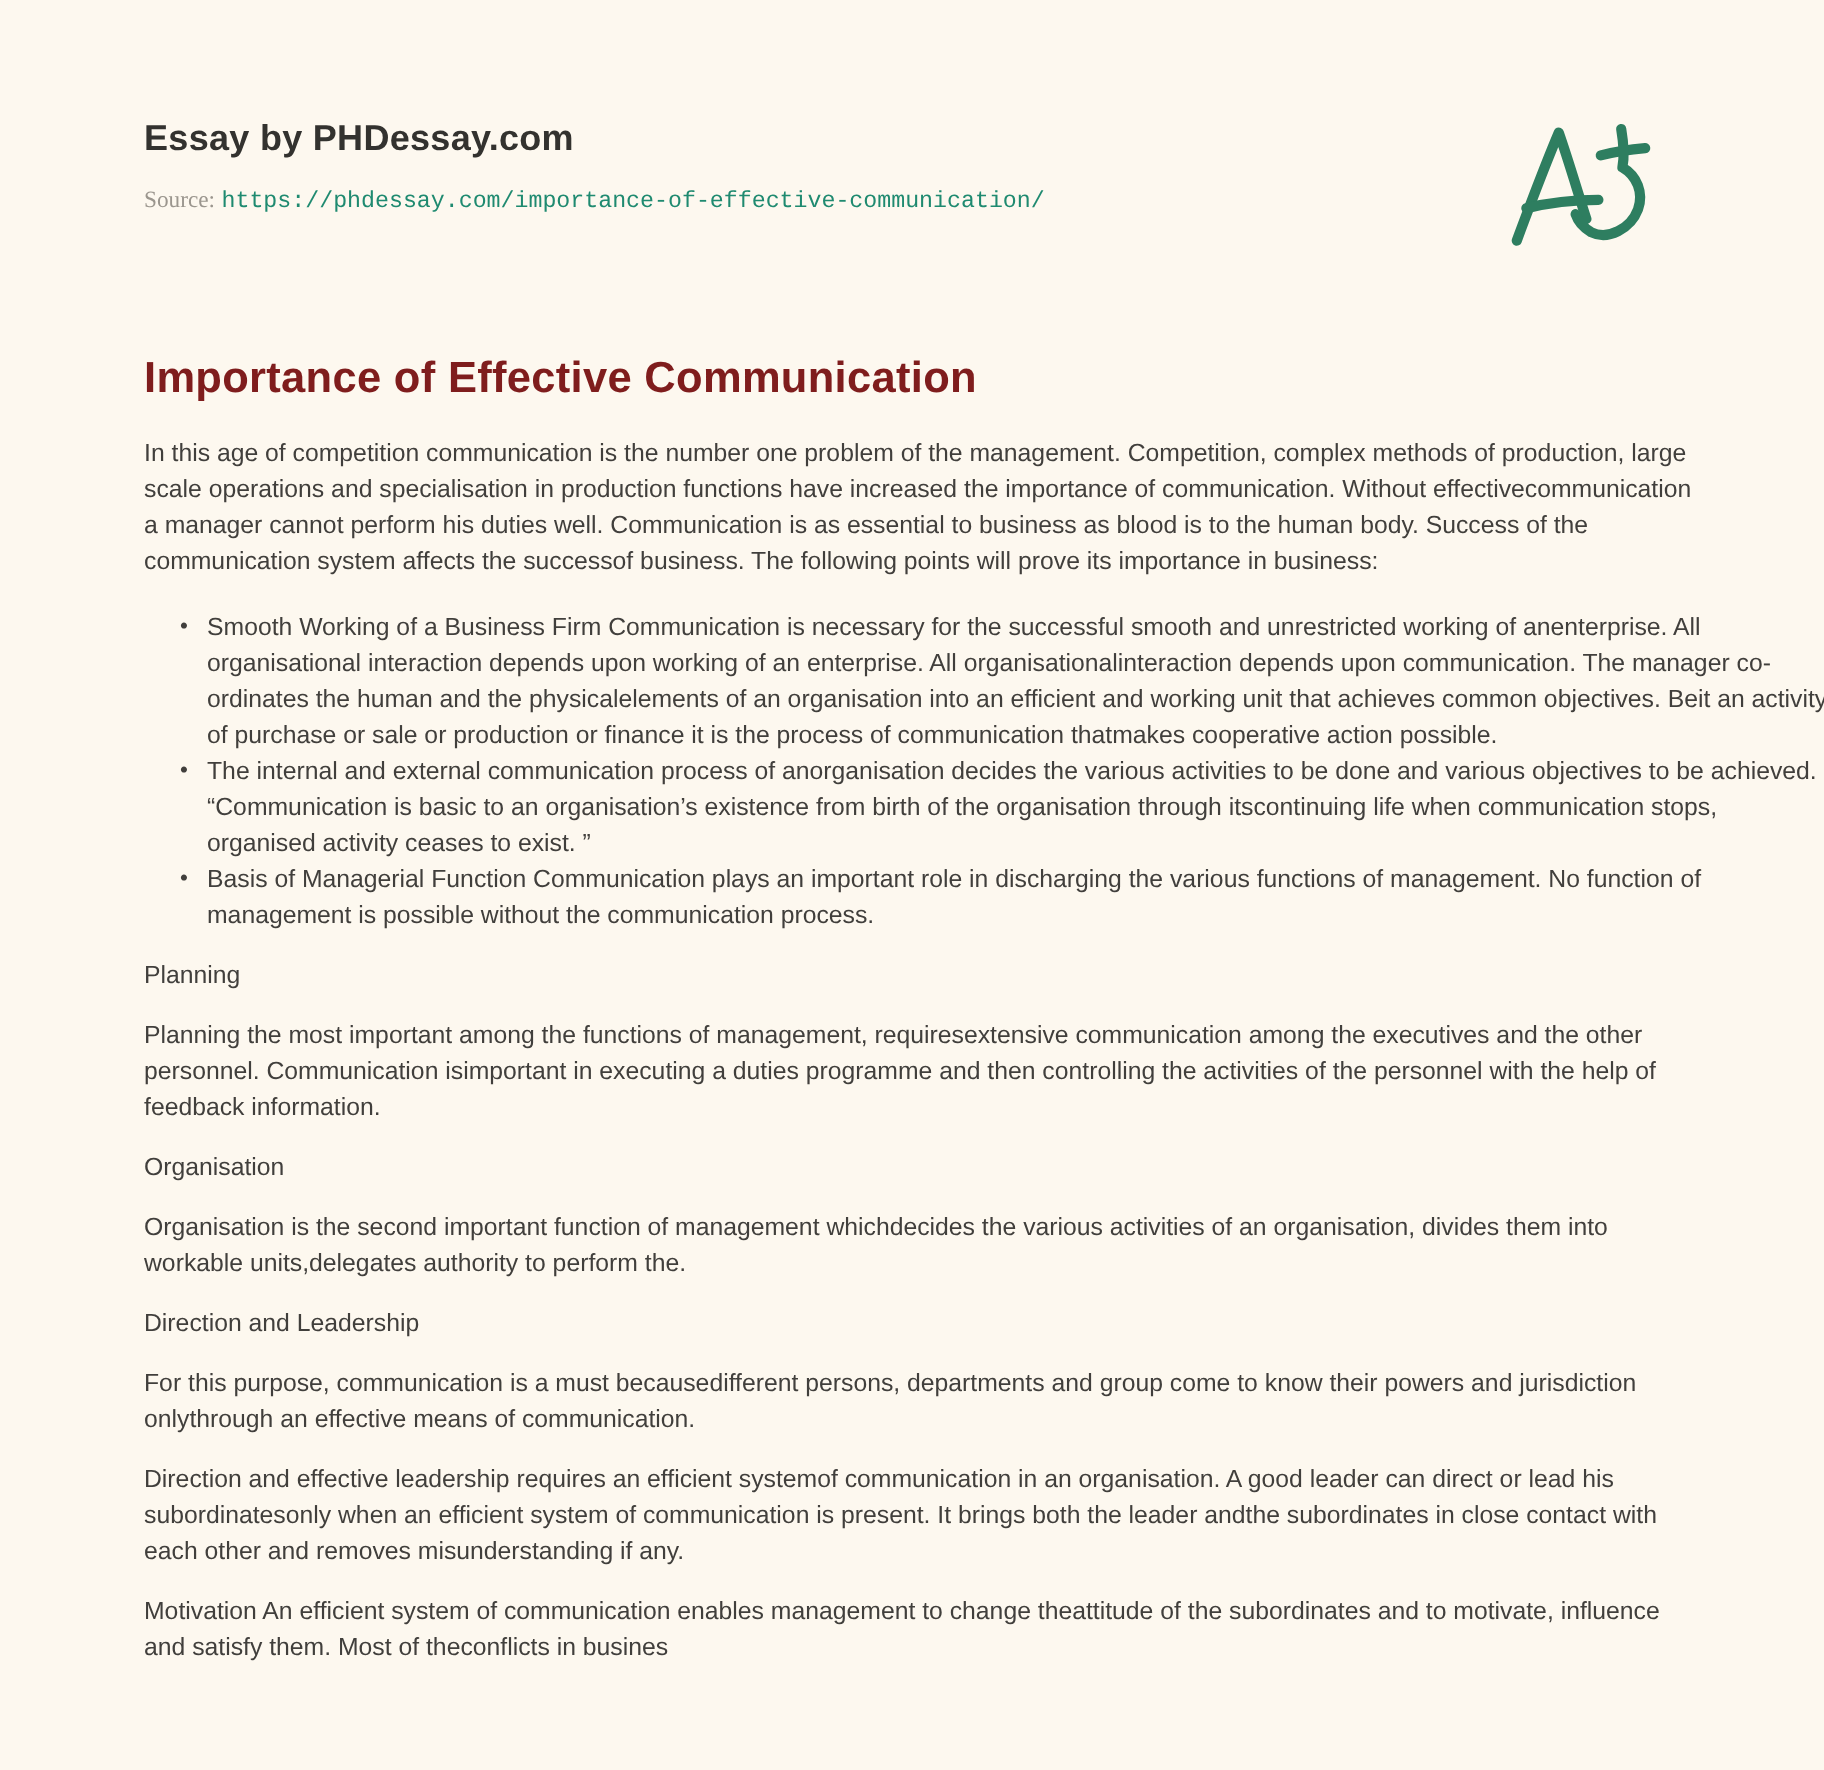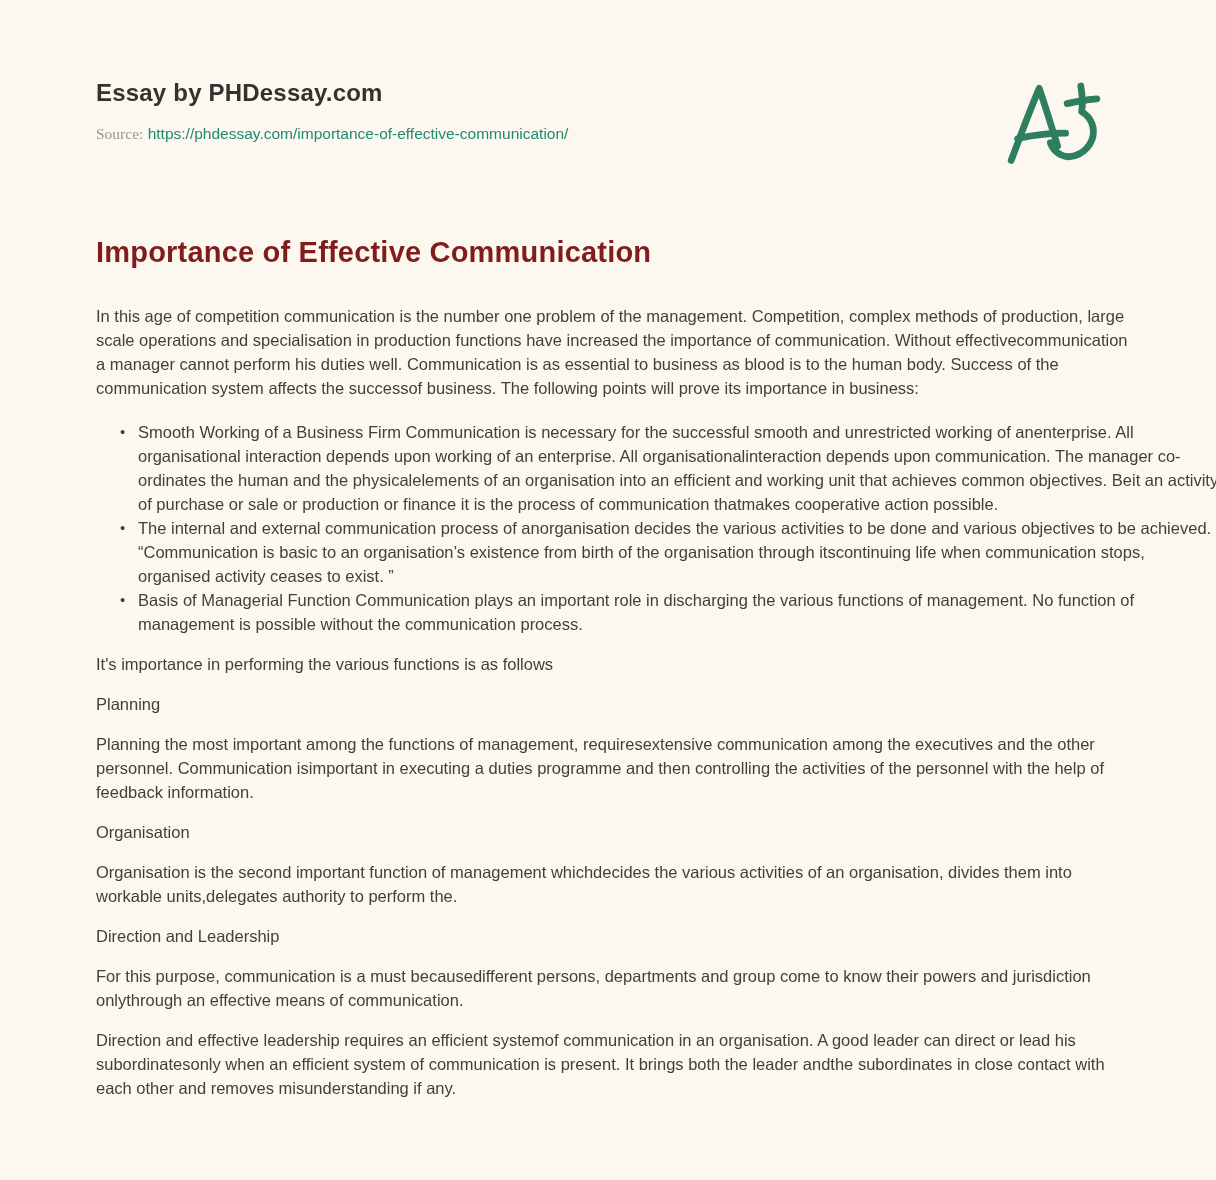--- a/index.html
+++ b/index.html
@@ -31,38 +31,39 @@
   }
   .source-line {
     margin-top: 16px;
     font-size: 15.5px;
     line-height: 20px;
   }
   .source-label { color: #9b968e; font-family: Liberation Serif, serif; }
   .source-link {
     color: #1f8a70;
     text-decoration: none;
+    font-family: Liberation Mono, monospace;
   }
   .logo-box {
     width: 104px;
     height: 96px;
     margin-right: 6px;
     margin-top: -2px;
     flex: 0 0 auto;
   }
   .logo-box svg { width: 100%; height: 100%; }
   h2.essay-title {
     margin-top: 64px;
     font-size: 29px;
     line-height: 36px;
     font-weight: 700;
     color: #7f1d1d;
     letter-spacing: 0.2px;
   }
-  .essay-body { margin-top: 34px; width: 1032px; }
+  .essay-body { margin-top: 20px; width: 1032px; }
   .essay-body p {
     font-size: 16.5px;
     line-height: 24px;
     margin: 0 0 16px 0;
     color: #413f3c;
   }
   ul.point-list {
     list-style: none;
     margin: 20px 0 16px 0;
     padding-left: 24px;
@@ -113,23 +114,23 @@
 
   <div class="essay-body">
     <p>In this age of competition communication is the number one problem of the management. Competition, complex methods of production, large scale operations and specialisation in production functions have increased the importance of communication. Without effectivecommunication a manager cannot perform his duties well. Communication is as essential to business as blood is to the human body. Success of the communication system affects the successof business. The following points will prove its importance in business:</p>
 
     <ul class="point-list">
       <li>Smooth Working of a Business Firm Communication is necessary for the successful smooth and unrestricted working of anenterprise. All organisational interaction depends upon working of an enterprise. All organisationalinteraction depends upon communication. The manager co-ordinates the human and the physicalelements of an organisation into an efficient and working unit that achieves common objectives. Beit an activity of purchase or sale or production or finance it is the process of communication thatmakes cooperative action possible.</li>
       <li>The internal and external communication process of anorganisation decides the various activities to be done and various objectives to be achieved. “Communication is basic to an organisation’s existence from birth of the organisation through itscontinuing life when communication stops, organised activity ceases to exist. ”</li>
       <li>Basis of Managerial Function Communication plays an important role in discharging the various functions of management. No function of management is possible without the communication process.</li>
     </ul>
 
-    <p>It's importance in performing the various functions is as follows</p>
     <p>Planning</p>
     <p>Planning the most important among the functions of management, requiresextensive communication among the executives and the other personnel. Communication isimportant in executing a duties programme and then controlling the activities of the personnel with the help of feedback information.</p>
     <p>Organisation</p>
     <p>Organisation is the second important function of management whichdecides the various activities of an organisation, divides them into workable units,delegates authority to perform the.</p>
     <p>Direction and Leadership</p>
     <p>For this purpose, communication is a must becausedifferent persons, departments and group come to know their powers and jurisdiction onlythrough an effective means of communication.</p>
     <p>Direction and effective leadership requires an efficient systemof communication in an organisation. A good leader can direct or lead his subordinatesonly when an efficient system of communication is present. It brings both the leader andthe subordinates in close contact with each other and removes misunderstanding if any.</p>
+    <p>Motivation An efficient system of communication enables management to change theattitude of the subordinates and to motivate, influence and satisfy them. Most of theconflicts in busines</p>
   </div>
 
 </div>
 
 </body></html>

